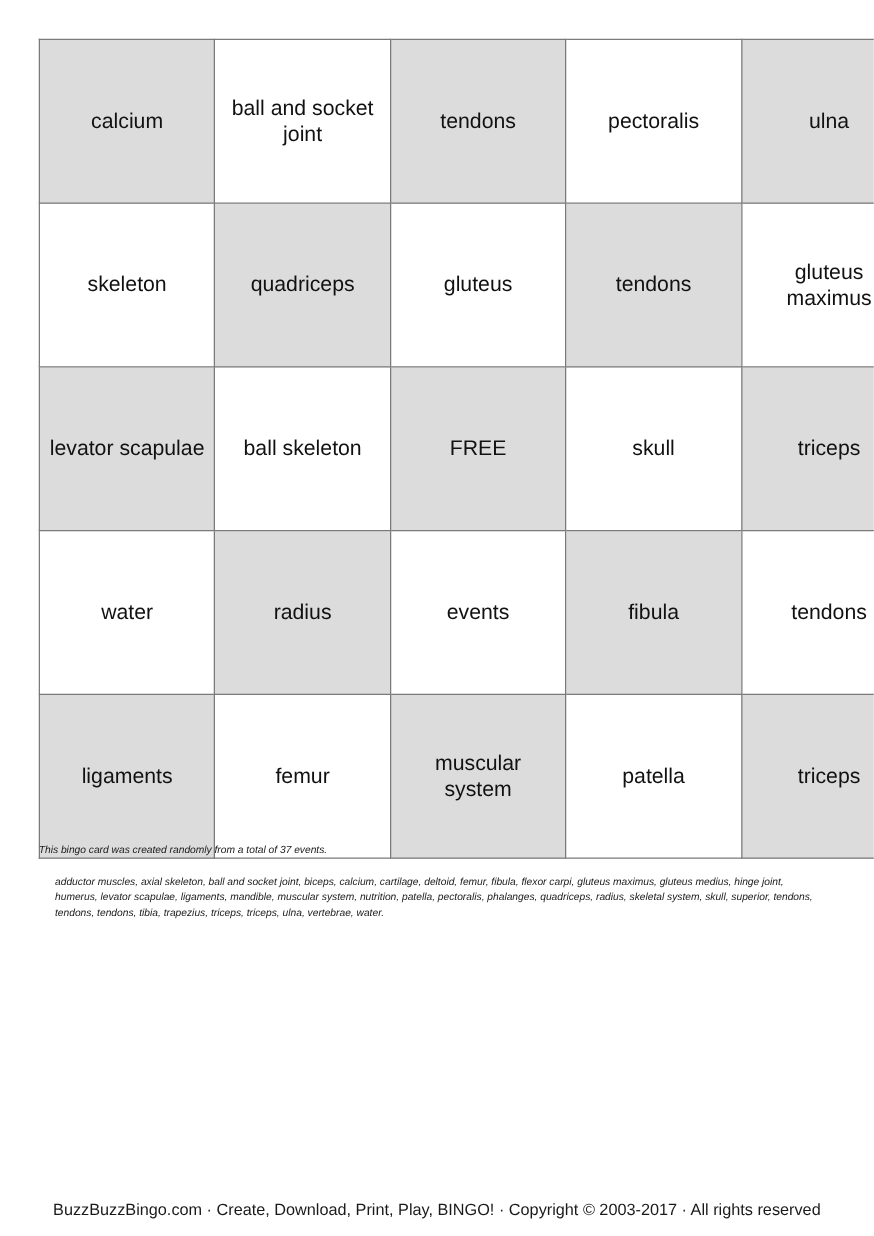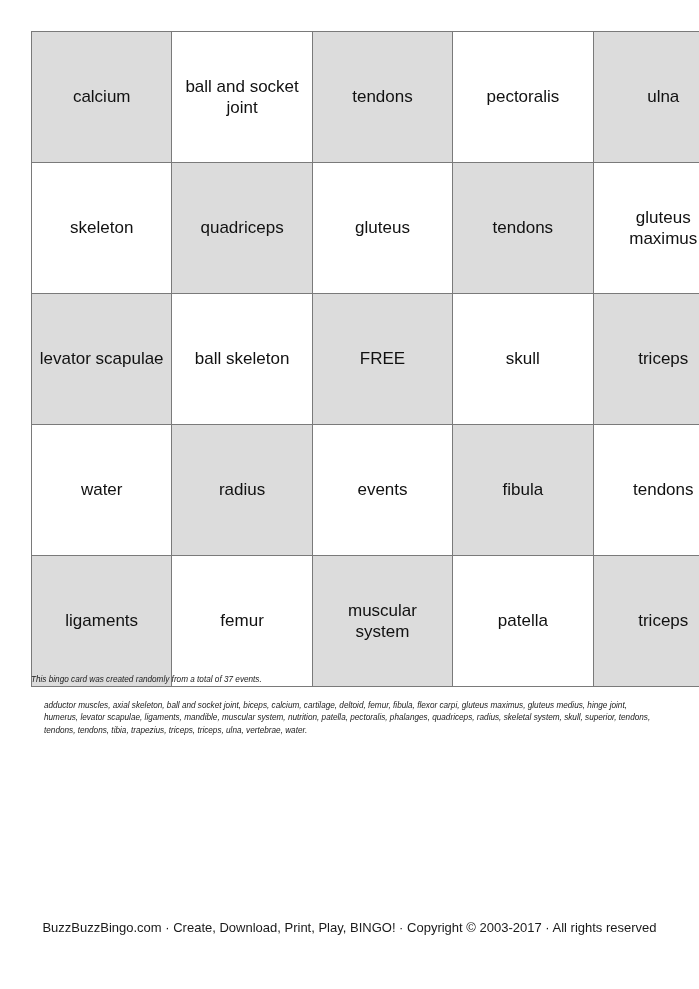--- a/index.html
+++ b/index.html
@@ -65,21 +65,21 @@
   }
   #fineprint .wordlist {
     margin: 13px;
     text-align: left;
   }
 
   
   #footer {
     position: absolute;
     left: 0;
-    top: 920px;
+    top: 960px;
     width: 699px;
     text-align: center;
     font-size: 13px;
     color: #1a1a1a;
   }
 </style>
 </head>
 <body>
 
 <div id="card-area">

